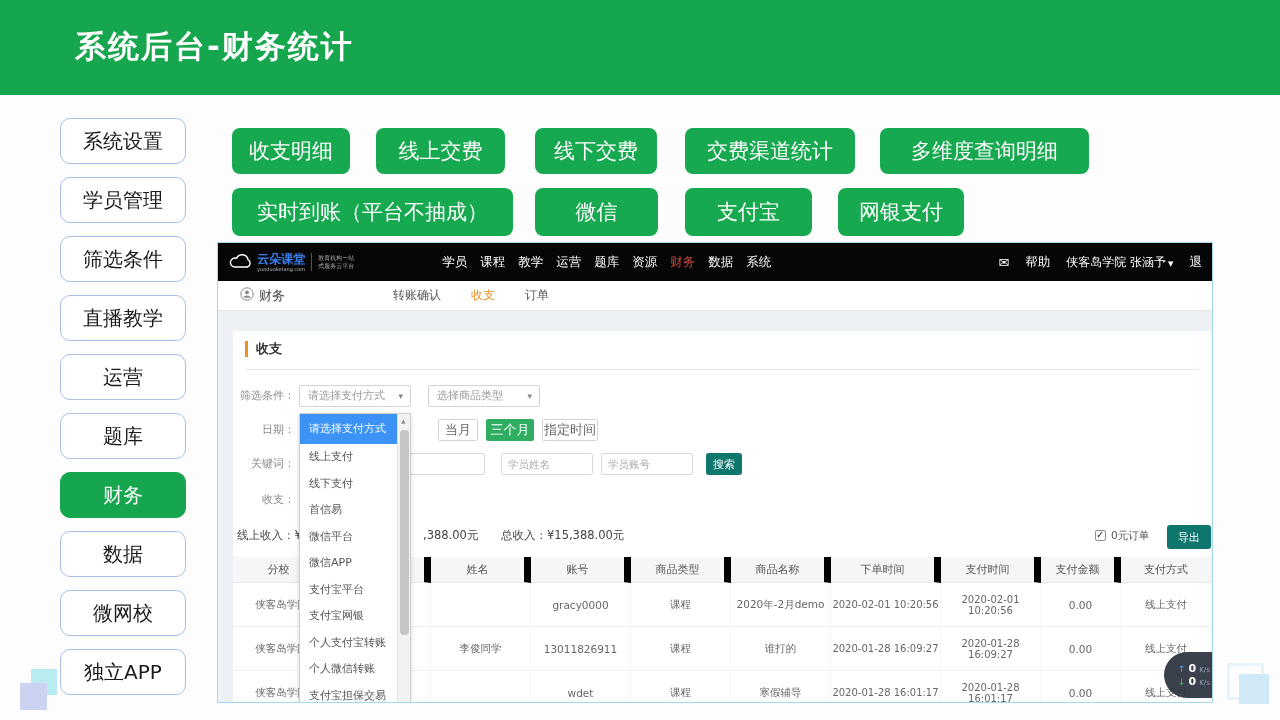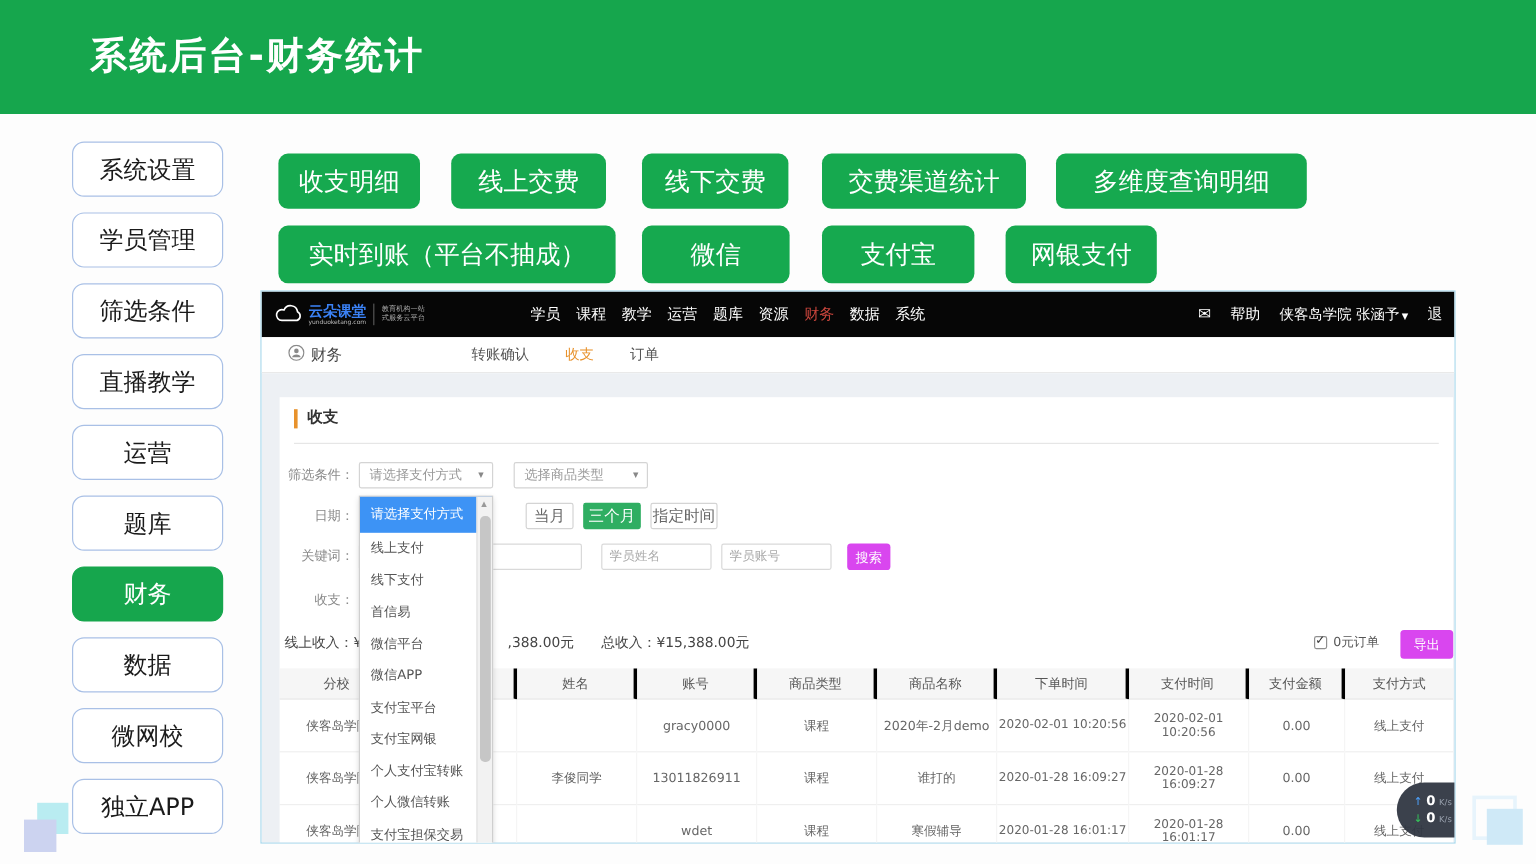--- a/index.html
+++ b/index.html
@@ -59,32 +59,32 @@
          font-size:11px; color:#999; line-height:20px; padding-left:8px; cursor:pointer; }
   .sel::after { content:"▾"; position:absolute; right:7px; top:0; color:#888; font-size:9px; }
 
   .date-btn { position:absolute; height:22px; border:1px solid #d4d4d4; border-radius:2px; background:#fff;
               font-size:13px; color:#666; display:flex; align-items:center; justify-content:center; cursor:pointer; }
   .date-btn.active { background:#2fae62; border-color:#2fae62; color:#fff; }
 
   .f-input { position:absolute; height:22px; border:1px solid #d9d9d9; border-radius:2px; font-size:10.5px;
              color:#777; padding-left:6px; font-family:inherit; }
   .f-input::placeholder { color:#aaa; }
-  .btn-blue { position:absolute; height:22px; background:#d946ef; color:#fff; border:none; border-radius:3px;
+  .btn-blue { position:absolute; height:22px; background:#0f766e; color:#fff; border:none; border-radius:3px;
               font-size:11px; font-family:inherit; display:flex; align-items:center; justify-content:center; cursor:pointer; }
 
   .sum-text { position:absolute; font-size:11.5px; color:#444; line-height:16px; }
   .checkbox { position:absolute; width:11px; height:11px; border:1px solid #8f8f8f; border-radius:2px; background:#fff; cursor:pointer; }
   .checkbox::after { content:"✓"; position:absolute; left:0px; top:-2px; font-size:10px; color:#333; }
 
   
   .tbl { position:absolute; left:0; top:226px; width:978px; }
   .tr { display:flex; }
   .th, .td { display:flex; align-items:center; justify-content:center; text-align:center; }
-  .th { height:26px; background:#f6f6f6; font-size:11px; color:#555; border-right:3px solid #000000; border-bottom:1px solid #e8e8e8;}
+  .th { height:26px; background:#f6f6f6; font-size:11px; color:#555; border-right:7px solid #000000; border-bottom:1px solid #e8e8e8;}
   .th:last-child { border-right:none; }
   .td { height:44px; font-size:10.5px; color:#666; border-bottom:1px solid #efefef; border-right:1px solid #f5f5f5; }
   .td:last-child { border-right:none; }
   .c0{width:98px}.c1{width:100px}.c2{width:100px}.c3{width:100px}.c4{width:100px}
   .c5{width:100px}.c6{width:110px; font-size:10px;}.c7{width:100px; font-size:10px;}.c8{width:80px}.c9{width:90px}
   .th.c6,.th.c7{ font-size:11px; }
 
   
   .dd { position:absolute; left:66px; top:82px; width:112px; background:#fff; border:1px solid #cfcfcf;
         box-shadow:0 2px 5px rgba(0,0,0,.15); z-index:20; }

